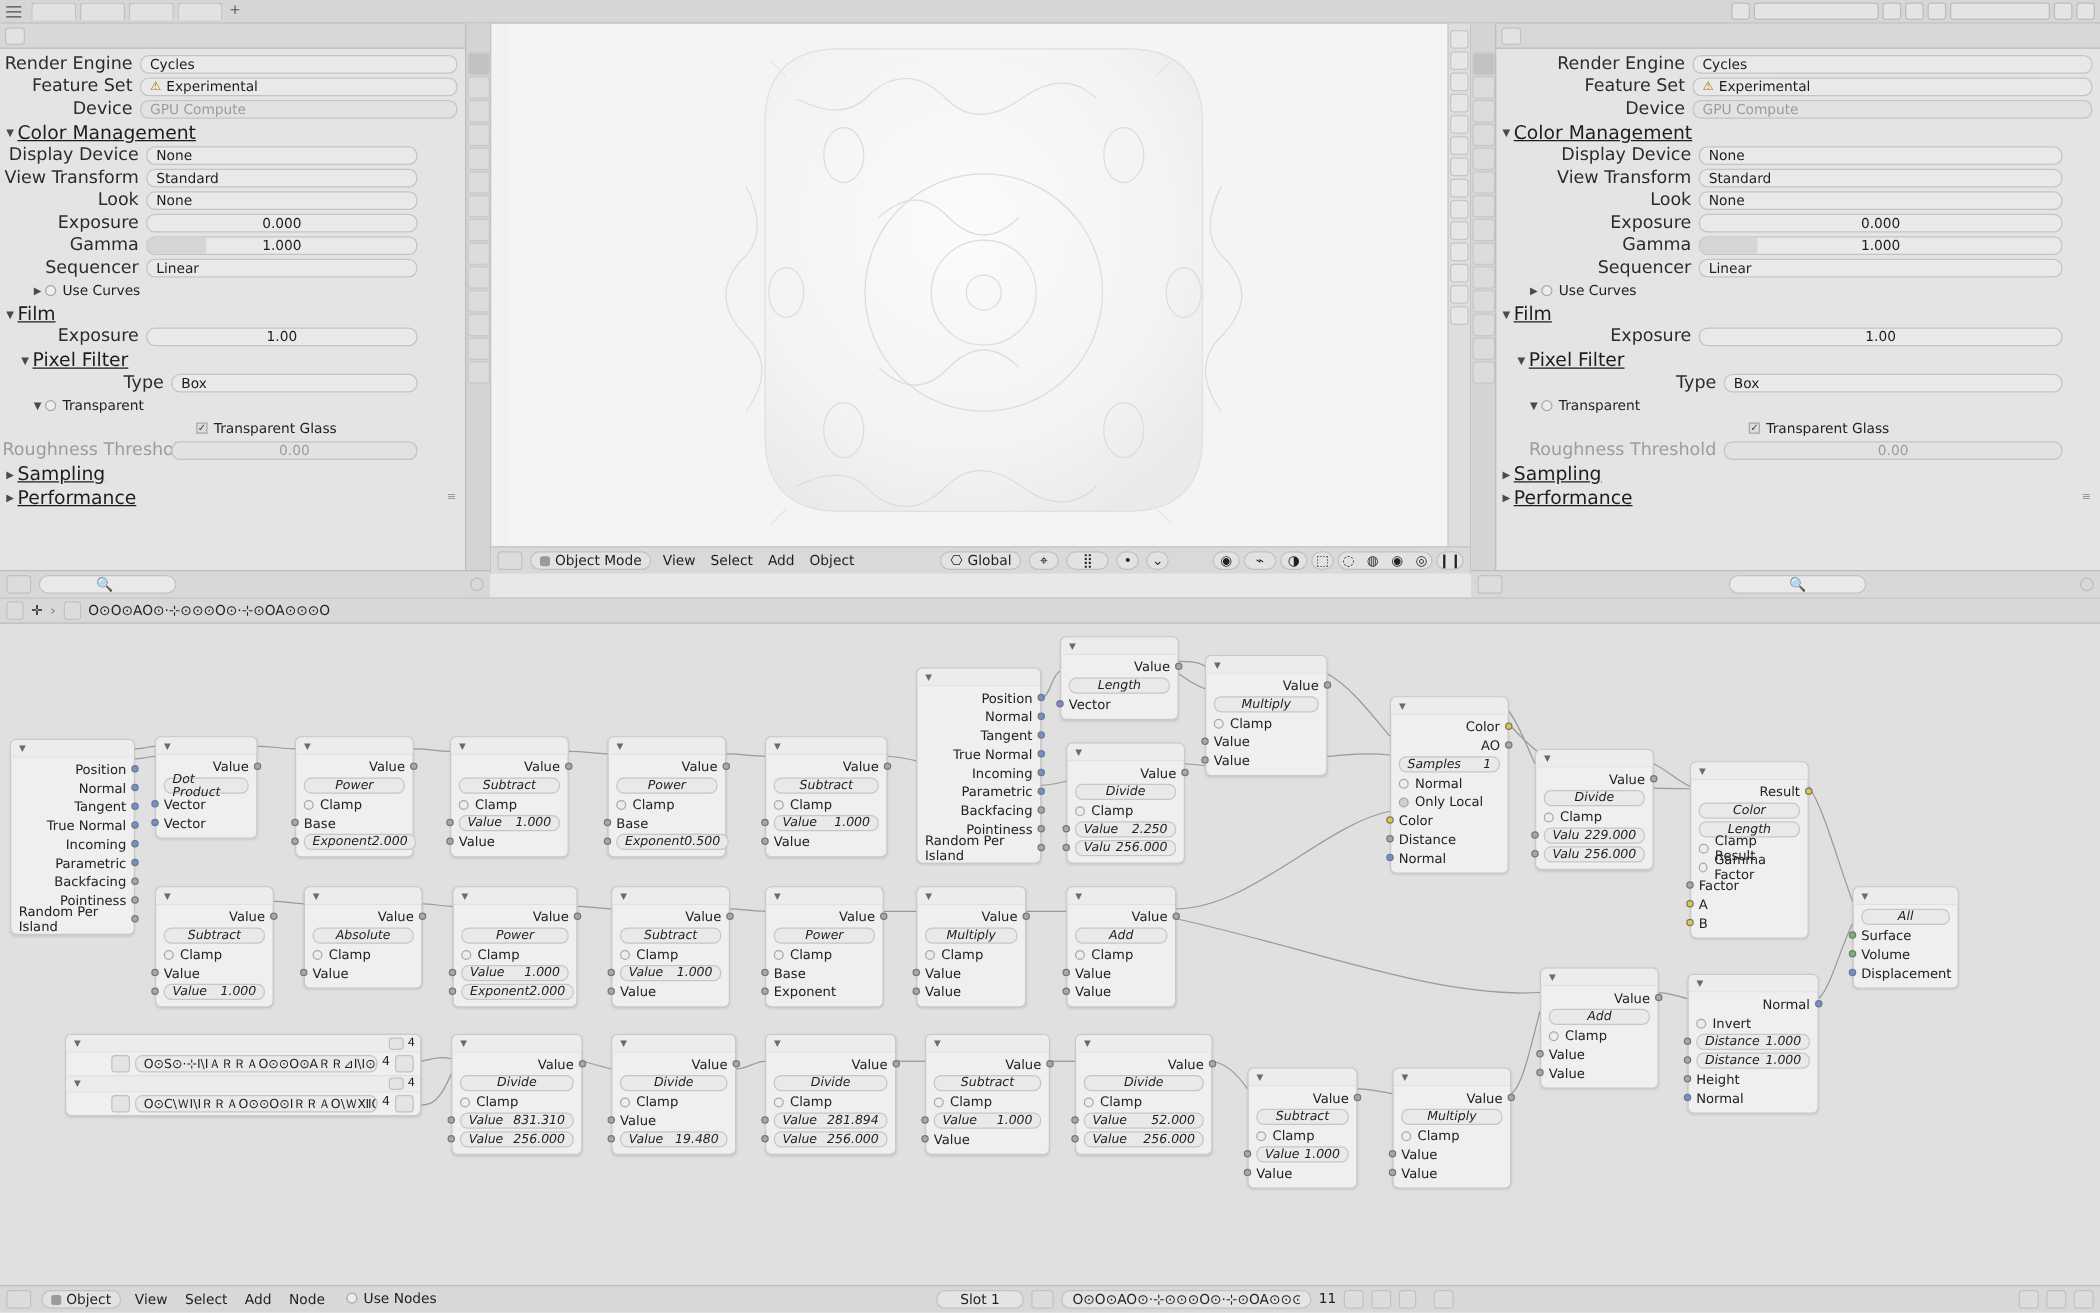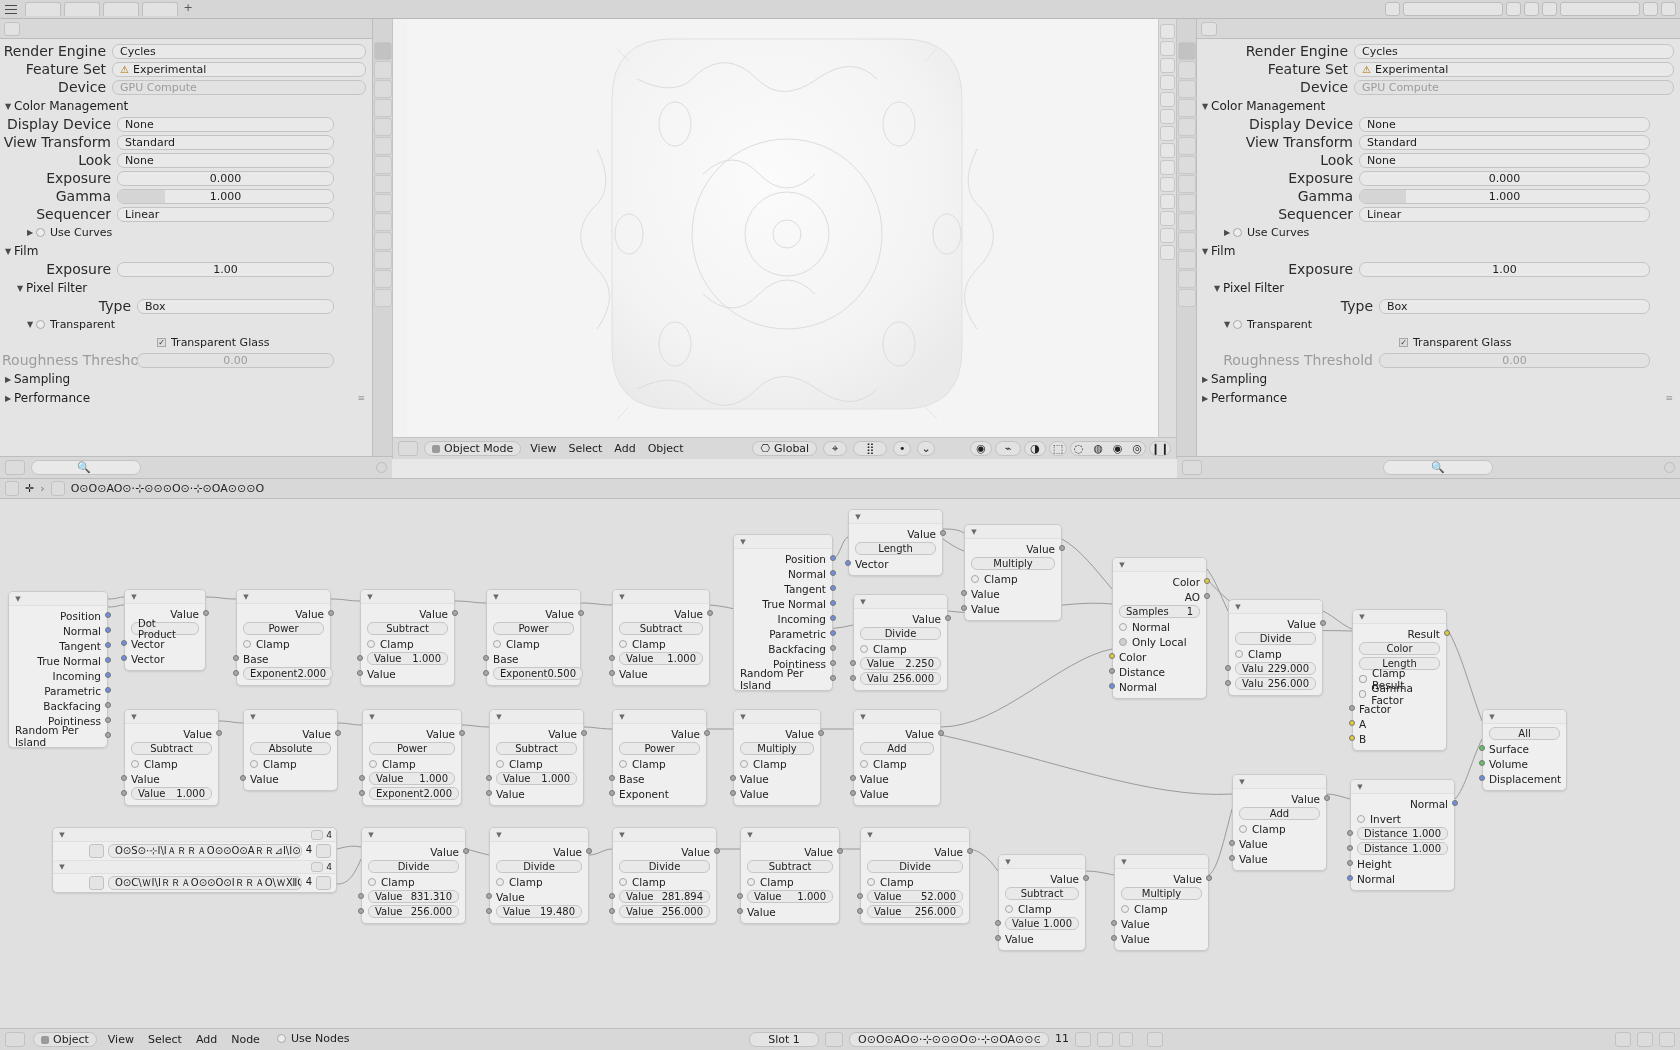--- a/index.html
+++ b/index.html
@@ -58,21 +58,21 @@
     display:flex; align-items:center; padding:0 7px; font-size:11px; color:#1d1d1d;
     position:relative; overflow:hidden;
   }
   .ctl.disabled { color:#9c9c9c; background:#e2e2e2; }
   .ctl.num { justify-content:center; }
   .ctl .slidefill { position:absolute; left:0; top:0; bottom:0; background:#d5d5d5; }
   .ctl .numtxt { position:relative; z-index:2; width:100%; text-align:center; }
   .warn { color:#b07000; margin-right:4px; font-size:10px; }
   .sect { display:flex; align-items:center; height:16px; margin:3px 0 2px 0; font-size:11px; }
   .tri { width:12px; color:#4a4a4a; font-size:8px; text-align:center; }
-  .sect-title { font-size:12px; color:#1d1d1d; }
+  .sect-title { font-size:15px; color:#1d1d1d;text-decoration:underline; }
   .chkrow { display:flex; align-items:center; height:16px; margin-bottom:2px; }
   .radio { width:9px; height:9px; border-radius:50%; border:1px solid #a8a8a8; background:#ededed; margin-right:5px; }
   .chk { width:9px; height:9px; border:1px solid #a8a8a8; background:#ededed; margin-right:5px; font-size:8px; line-height:8px; text-align:center; color:#3a3a3a;}
   .chk.on { background:#dcdcdc; }
   .dots { margin-left:auto; color:#9a9a9a; letter-spacing:1px; font-size:9px; }
 
   .prop-foot {
     position:absolute; left:0; right:0; bottom:0; height:22px; background:#d8d8d8;
     border-top:1px solid #bdbdbd; display:flex; align-items:center; padding:0 5px; gap:6px;
   }
@@ -105,21 +105,21 @@
     box-shadow:0 1px 2px rgba(0,0,0,.10);
     font-size:10.5px; color:#1d1d1d;
   }
   .node-head { height:14px; display:flex; align-items:center; padding:0 4px; border-bottom:1px solid #e0e0e0; border-radius:4px 4px 0 0; background:#ececec;}
   .node-head .tri { font-size:7px; color:#6a6a6a; width:10px; }
   .node-body { padding:2px 0 4px 0; }
   .nrow { height:15px; display:flex; align-items:center; padding:0 6px; position:relative; }
   .nrow.right { justify-content:flex-end; }
   .nfield {
     height:13px; flex:1; background:#e9e9e9; border:1px solid #c6c6c6; border-radius:6px;
-    display:flex; align-items:center; justify-content:space-between; padding:4px 6px; font-size:10px;
+    display:flex; align-items:center; justify-content:space-between; padding:4px 6px; font-size:10px;font-style:italic;
   }
   .nfield.center { justify-content:center; }
   .nfield .v { color:#222; }
   .nlabel { font-size:10.5px; color:#222; }
   .sock { position:absolute; width:6px; height:6px; border-radius:50%; border:1px solid #777; top:4px; }
   .sock.in { left:-4px; } .sock.out { right:-4px; }
   .s-yellow { background:#e0cb3b; } .s-blue { background:#6f8ee0; }
   .s-gray  { background:#a8a8a8; } .s-green { background:#63c165; }
   .radio-sm { width:8px; height:8px; border-radius:50%; border:1px solid #a8a8a8; background:#ededed; margin-right:5px; display:inline-block; }
   .imgnode-row { display:flex; align-items:flex-start; gap:4px; padding:2px 5px;margin-left:31px; }

